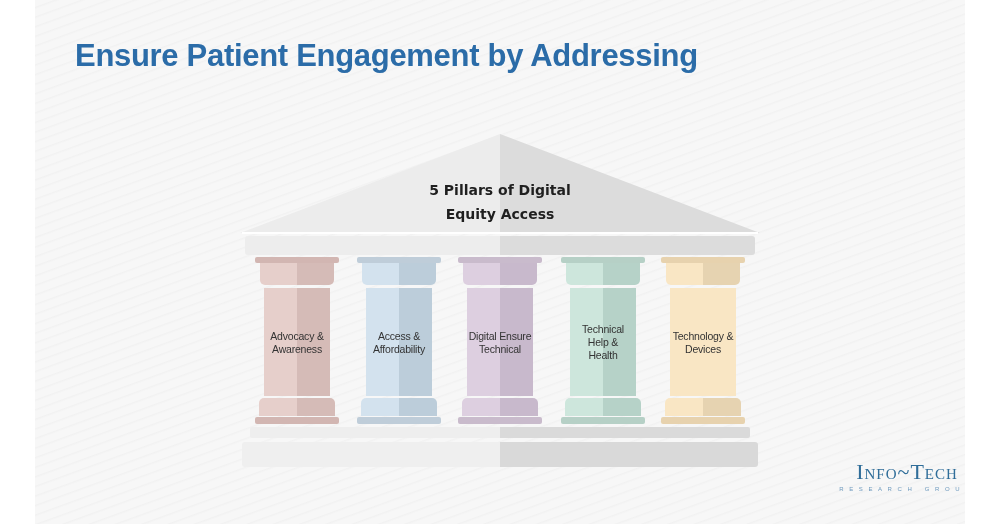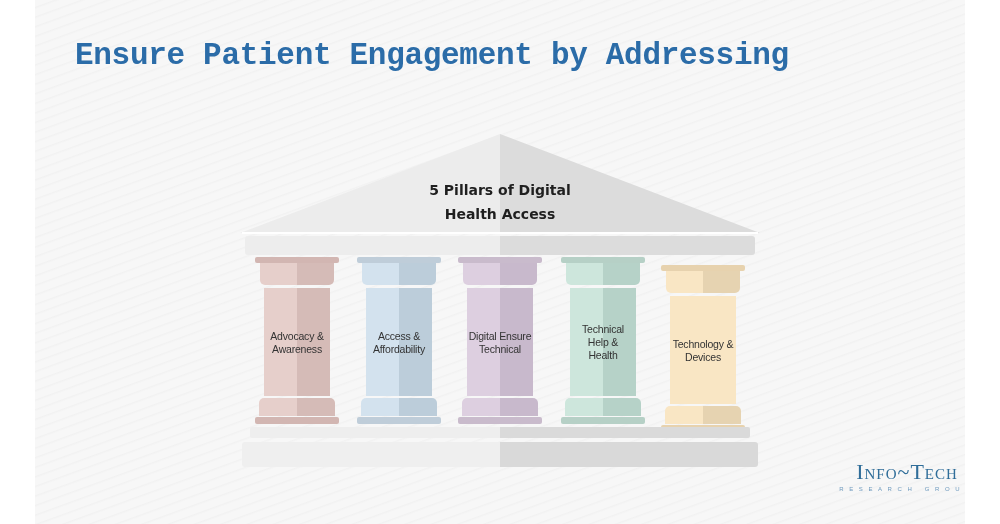--- a/index.html
+++ b/index.html
@@ -10,21 +10,21 @@
   }
   .canvas {
     position: absolute; left: 35px; top: 0; width: 930px; height: 524px;
     background:
       repeating-linear-gradient(160deg, rgba(255,255,255,0) 0px, rgba(255,255,255,0) 6px, rgba(235,235,235,0.45) 7px, rgba(255,255,255,0) 9px),
       #f7f7f7;
     overflow: hidden;
   }
   .title {
     position: absolute; left: 40px; top: 36px; width: 880px;
-    color: #2b6ca8; font-family: Liberation Mono, monospace; font-weight: bold;
+    color: #2b6ca8; font-family: Liberation Sans, sans-serif; font-weight: bold;
     font-size: 31px; line-height: 39px; letter-spacing: -0.3px; margin: 0;
   }
   .roof { position: absolute; left: 0; top: 0; width: 930px; height: 524px; pointer-events: none; }
   .roof-label {
     position: absolute; left: 315px; top: 178px; width: 300px; text-align: center;
     font-family: "DejaVu Sans", sans-serif; font-weight: bold; font-size: 14px; line-height: 24px;
     color: #1f1f1f;
   }
   .cornice {
     position: absolute; left: 210px; top: 236px; width: 510px; height: 19px;
@@ -70,21 +70,21 @@
   </h1>
 
   <svg class="roof" viewBox="0 0 930 524" width="930" height="524">
     <polygon points="465,134 205,233 465,233" fill="#ececec"></polygon>
     <polygon points="465,134 725,233 465,233" fill="#dcdcdc"></polygon>
     <line x1="207" y1="233" x2="723" y2="233" stroke="#ffffff" stroke-width="2"></line>
   </svg>
 
   <div class="roof-label">
     <div>5 Pillars of Digital</div>
-    <div>Health Access</div>
+    <div>Equity Access</div>
   </div>
 
   <div class="cornice"></div>
 
   <div class="pillar" style="left:322px;">
     <div class="abacus" style="background:#bfcdd9;"></div>
     <div class="capital" style="background:linear-gradient(90deg,#d3e2ee 0,#d3e2ee 50%,#bccdda 50%,#bccdda 100%);"></div>
     <div class="shaft" style="background:linear-gradient(90deg,#d3e2ee 0,#d3e2ee 50%,#bccdda 50%,#bccdda 100%);"></div>
     <div class="base" style="background:linear-gradient(90deg,#d3e2ee 0,#d3e2ee 50%,#bccdda 50%,#bccdda 100%);"></div>
     <div class="plinth" style="background:#bfcdd9;"></div>
@@ -124,21 +124,21 @@
     <div class="shaft" style="background:linear-gradient(90deg,#cde6dc 0,#cde6dc 50%,#b6d2c8 50%,#b6d2c8 100%);"></div>
     <div class="base" style="background:linear-gradient(90deg,#cde6dc 0,#cde6dc 50%,#b6d2c8 50%,#b6d2c8 100%);"></div>
     <div class="plinth" style="background:#b6d0c6;"></div>
     <div class="label" style="top:66px;">
       <div>Technical</div>
       <div>Help &amp;</div>
       <div>Health</div>
     </div>
   </div>
 
-  <div class="pillar" style="left:626px;margin-top:8px;">
+  <div class="pillar" style="left:626px;">
     <div class="abacus" style="background:#e7d2ae;"></div>
     <div class="capital" style="background:linear-gradient(90deg,#f9e6c4 0,#f9e6c4 50%,#e6d3b1 50%,#e6d3b1 100%);"></div>
     <div class="shaft" style="background:#f9e6c4;"></div>
     <div class="base" style="background:linear-gradient(90deg,#f9e6c4 0,#f9e6c4 50%,#e6d3b1 50%,#e6d3b1 100%);"></div>
     <div class="plinth" style="background:#e7d2ae;"></div>
     <div class="label" style="top:73px;">
       <div>Technology &amp;</div>
       <div>Devices</div>
     </div>
   </div>

